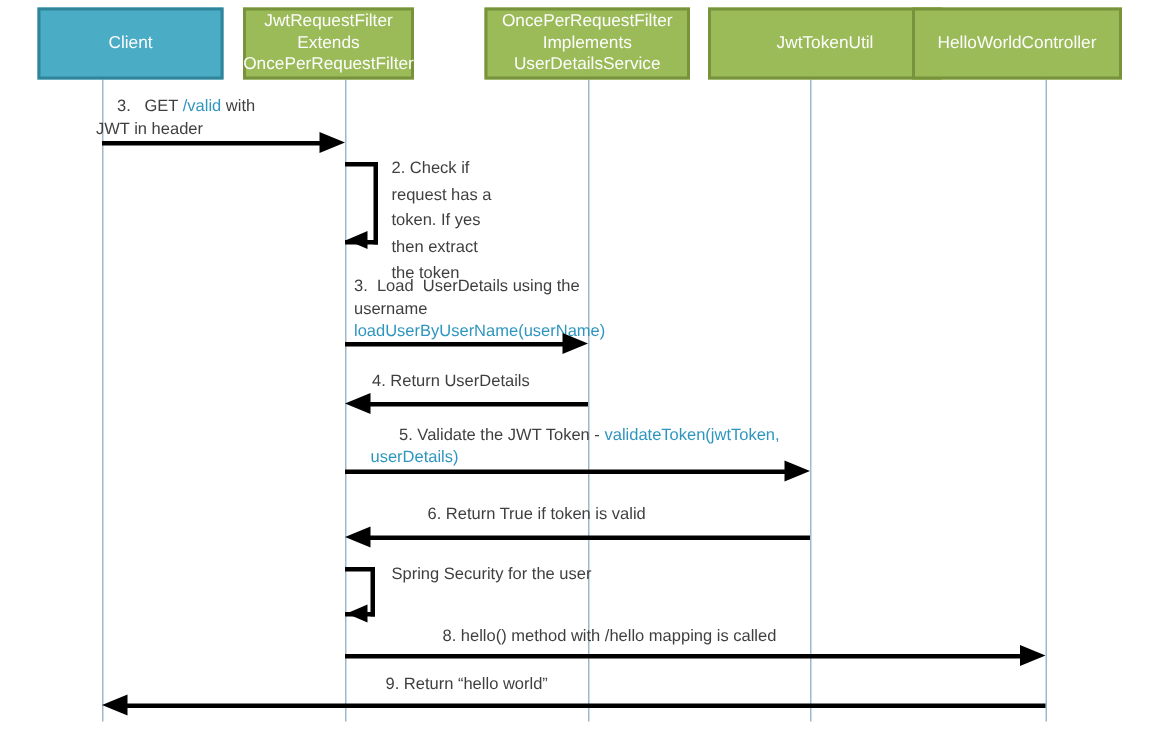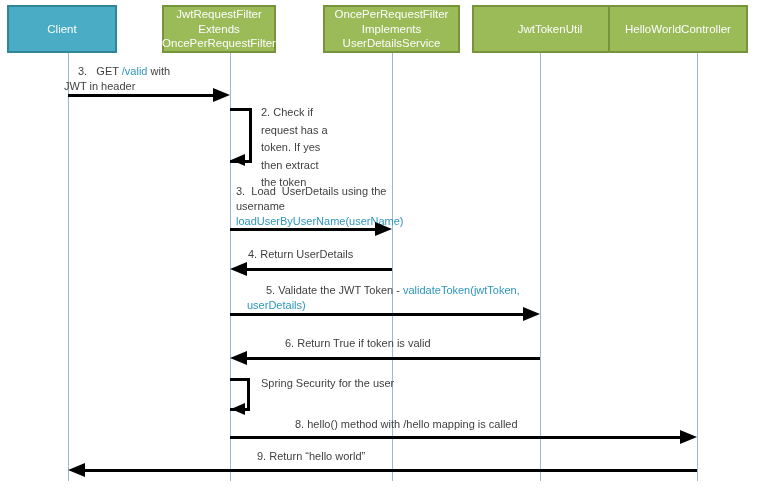--- a/index.html
+++ b/index.html
@@ -36,21 +36,21 @@
 <body>
 
 <div class="canvas">
 
   <div class="lifeline" style="left:68px"></div>
   <div class="lifeline" style="left:230px"></div>
   <div class="lifeline" style="left:392px"></div>
   <div class="lifeline" style="left:540px"></div>
   <div class="lifeline" style="left:697px"></div>
 
-  <div class="actor client" style="left:7px;width:110px">
+  <div class="actor client" style="left:25px;width:124px">
     <span>Client</span>
   </div>
   <div class="actor svc" style="left:162px;width:114px">
     <span>JwtRequestFilter</span>
     <span>Extends</span>
     <span>OncePerRequestFilter</span>
   </div>
   <div class="actor svc" style="left:323px;width:137px">
     <span>OncePerRequestFilter</span>
     <span>Implements</span>

